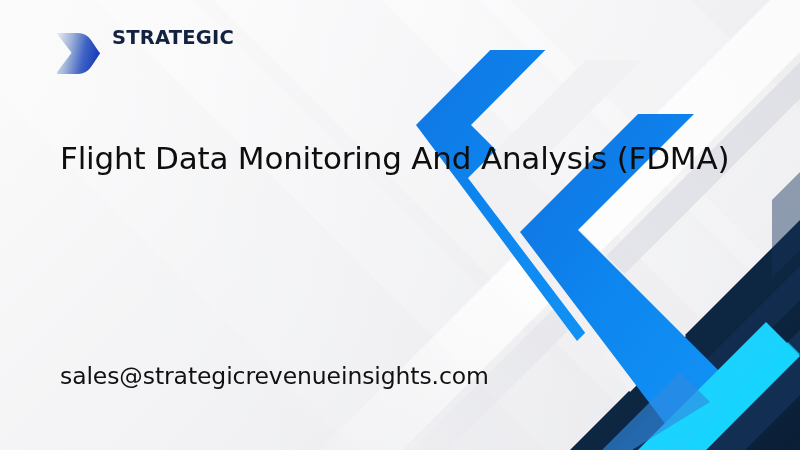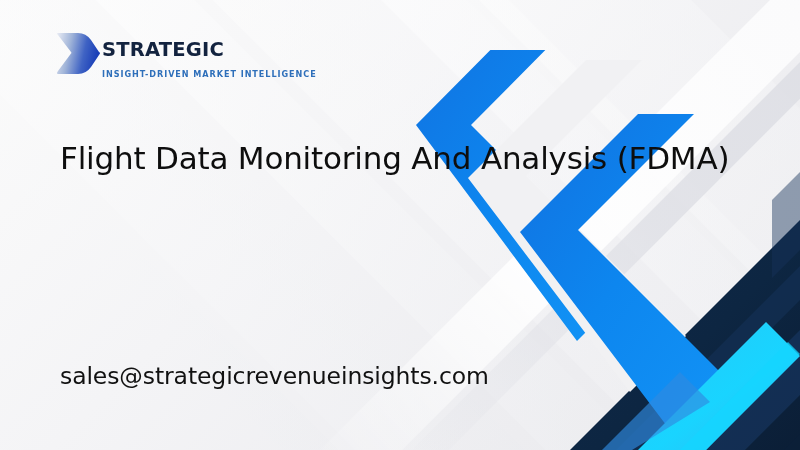--- a/index.html
+++ b/index.html
@@ -62,21 +62,22 @@
     height: 400px;
   }
   .corner svg { display: block; }
 
   
   .logo {
     position: absolute;
     left: 56px;
     top: 28px;
     display: flex;
-    align-items: flex-end;
+    align-items: flex-start;
+    gap: 10px;
   }
   .logo-mark { width: 46px; height: 50px; flex: none; }
   .logo-text { display: flex; flex-direction: column; line-height: 1; }
   .logo-l1, .logo-l2 {
     font-family: "DejaVu Sans", sans-serif;
     font-weight: bold;
     font-size: 19.5px;
     letter-spacing: 0.2px;
     color: #13233f;
   }
@@ -198,21 +199,20 @@
             <stop offset="35%" stop-color="#9fb3d8"></stop>
             <stop offset="70%" stop-color="#3f63c4"></stop>
             <stop offset="100%" stop-color="#1b40b8"></stop>
           </linearGradient>
         </defs>
         <path d="M 2 5 L 22 5 Q 30 5 35 12 L 43 24 Q 45 25 43 27 L 35 39 Q 30 46 22 46 L 2 46 Q 0 46 2 43 L 15 25.5 Q 16 25 15 24 L 2 7 Q 0 5 2 5 Z" fill="url(#gLogo)"></path>
       </svg>
     </div>
     <div class="logo-text">
       <div class="logo-l1">STRATEGIC</div>
-      <div class="logo-tag">INSIGHT-DRIVEN MARKET INTELLIGENCE</div>
     </div>
   </div>
 
   <div class="title">Flight Data Monitoring And Analysis (FDMA)</div>
 
   <div class="email">sales@strategicrevenueinsights.com</div>
 
 </div>
 
 </body></html>

